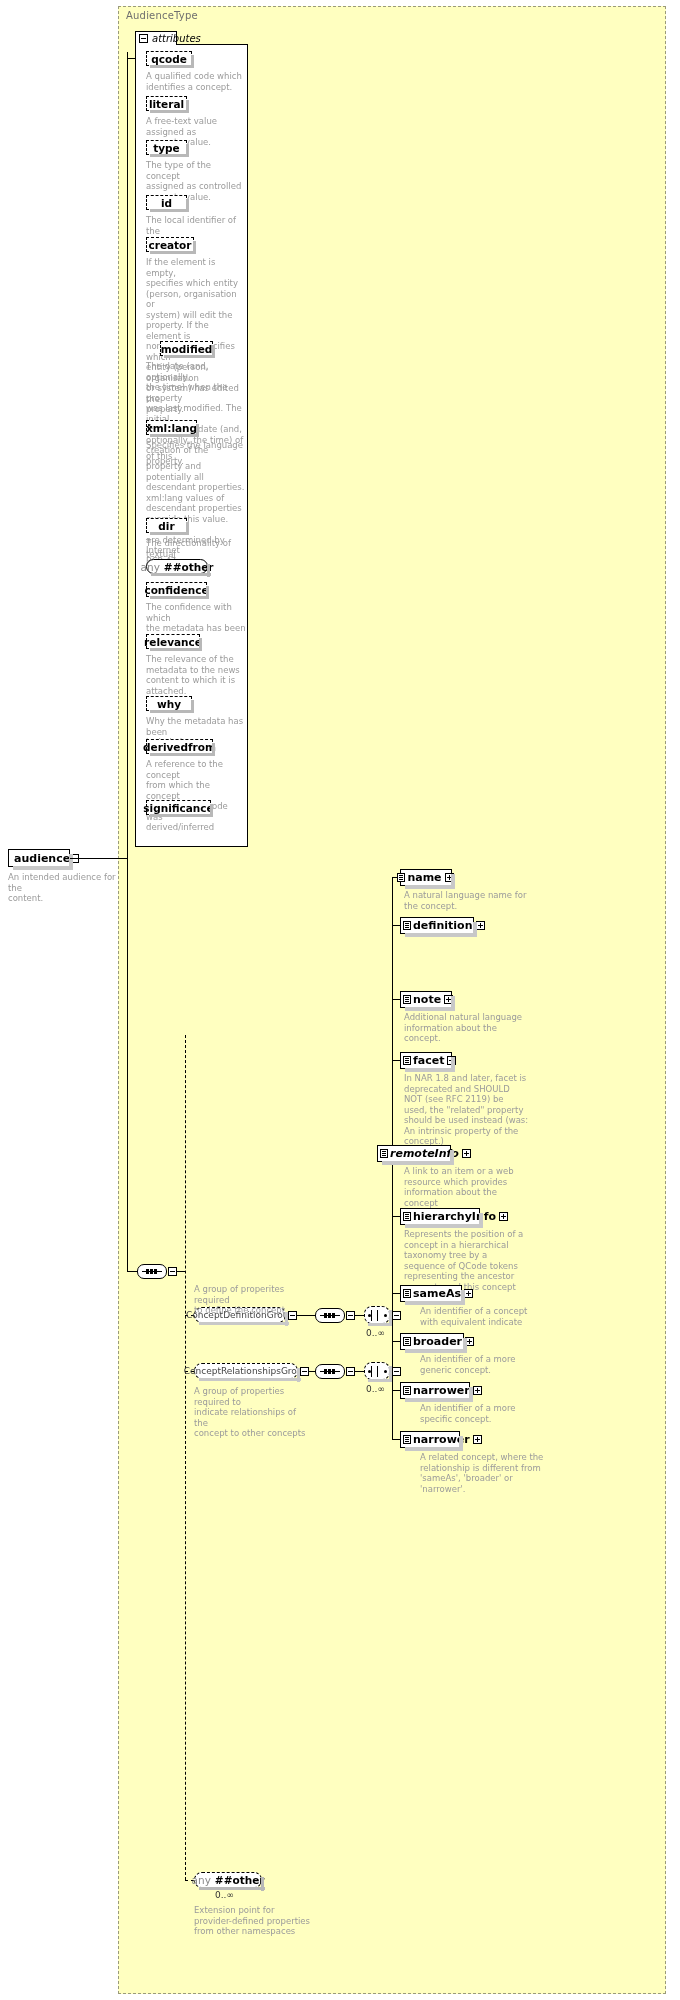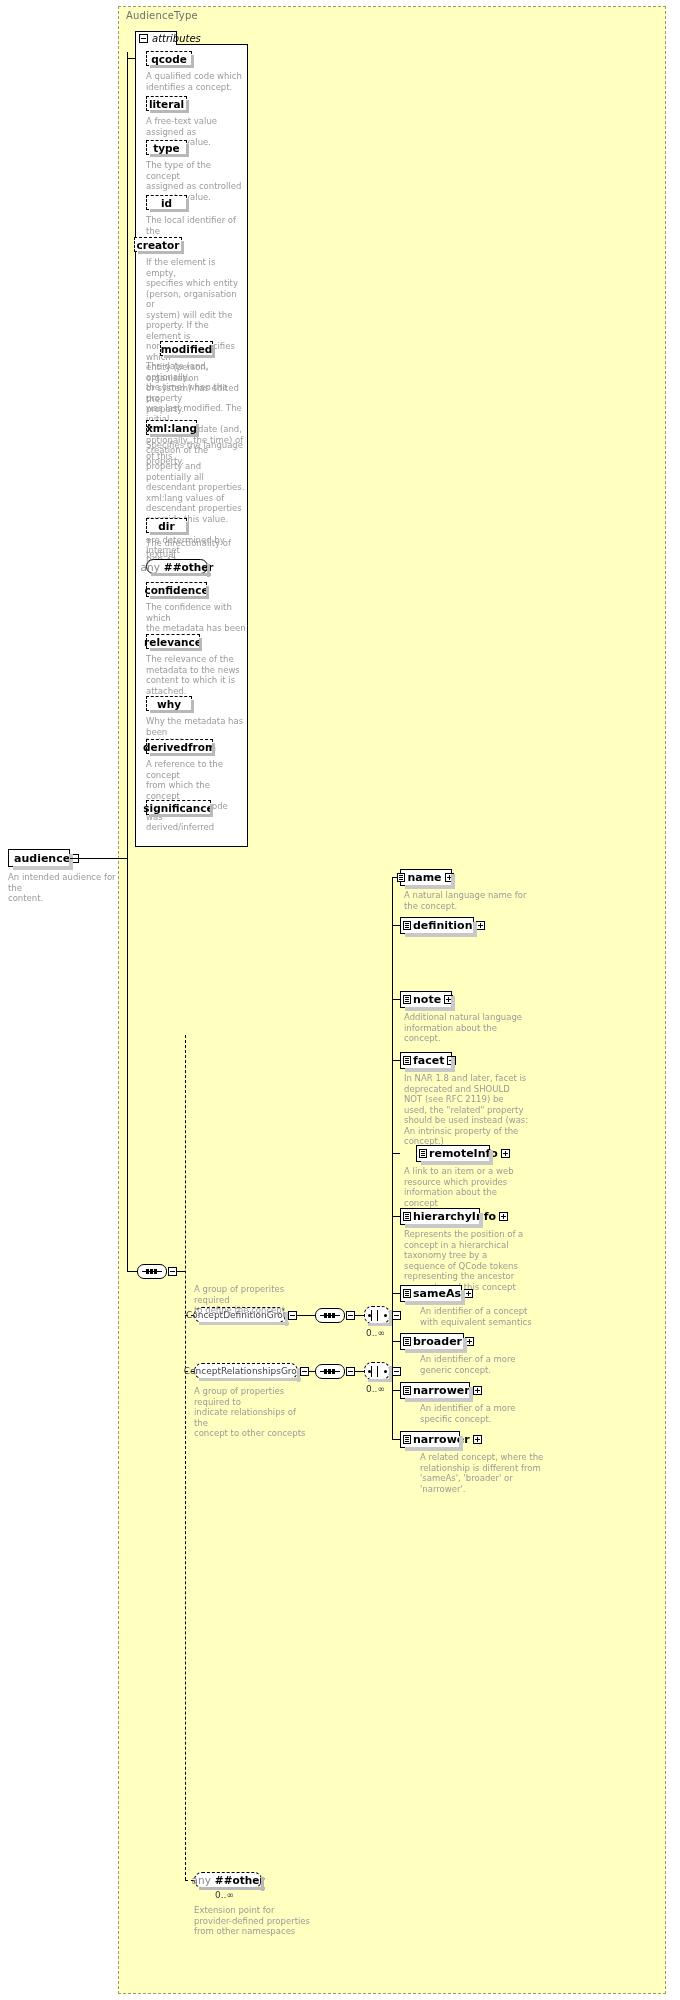--- a/index.html
+++ b/index.html
@@ -224,21 +224,21 @@
 assigned as controlled
 property value.</div>
 
   <div class="attr" style="left:146px;top:195px;width:41px;height:15px;">
     <span>id</span>
     <span class="shadowright"></span>
   </div>
   <div class="doc" style="left:146px;top:215px;width:100px;">The local identifier of the
 property.</div>
 
-  <div class="attr" style="left:134px;top:237px;width:48px;height:15px;">
+  <div class="attr" style="left:146px;top:237px;width:48px;height:15px;">
     <span>creator</span>
     <span class="shadowright"></span>
   </div>
   <div class="doc" style="left:146px;top:257px;width:100px;">If the element is empty,
 specifies which entity
 (person, organisation or
 system) will edit the
 property. If the element is
 non-empty, specifies which
 entity (person, organisation
@@ -413,21 +413,21 @@
   </div>
   <div class="doc" style="left:404px;top:1073px;width:135px;">In NAR 1.8 and later, facet is
 deprecated and SHOULD
 NOT (see RFC 2119) be
 used, the "related" property
 should be used instead (was:
 An intrinsic property of the
 concept.)</div>
 
   <div class="hline" style="left:392px;top:1153px;width:8px;"></div>
-  <div class="elem" style="left:416px;top:1145px;width:74px;">
+  <div class="elem" style="left:377px;top:1145px;width:74px;font-style:italic;">
     <span class="docicon"></span>
     <span class="elabel">remoteInfo</span>
     <span class="plus-box eplus"></span>
     <span class="shadowright"></span>
   </div>
   <div class="doc" style="left:404px;top:1166px;width:128px;">A link to an item or a web
 resource which provides
 information about the
 concept</div>
 
@@ -477,21 +477,21 @@
   <div class="vline" style="left:392px;top:1293px;height:146px;"></div>
 
   <div class="hline" style="left:392px;top:1293px;width:8px;"></div>
   <div class="elem" style="left:400px;top:1285px;width:62px;">
     <span class="docicon"></span>
     <span class="elabel">sameAs</span>
     <span class="plus-box eplus"></span>
     <span class="shadowright"></span>
   </div>
   <div class="doc" style="left:420px;top:1306px;width:128px;">An identifier of a concept
-with equivalent semantics</div>
+with equivalent indicate</div>
 
   <div class="hline" style="left:392px;top:1341px;width:8px;"></div>
   <div class="elem" style="left:400px;top:1333px;width:64px;">
     <span class="docicon"></span>
     <span class="elabel">broader</span>
     <span class="plus-box eplus"></span>
     <span class="shadowright"></span>
   </div>
   <div class="doc" style="left:420px;top:1354px;width:128px;">An identifier of a more
 generic concept.</div>

